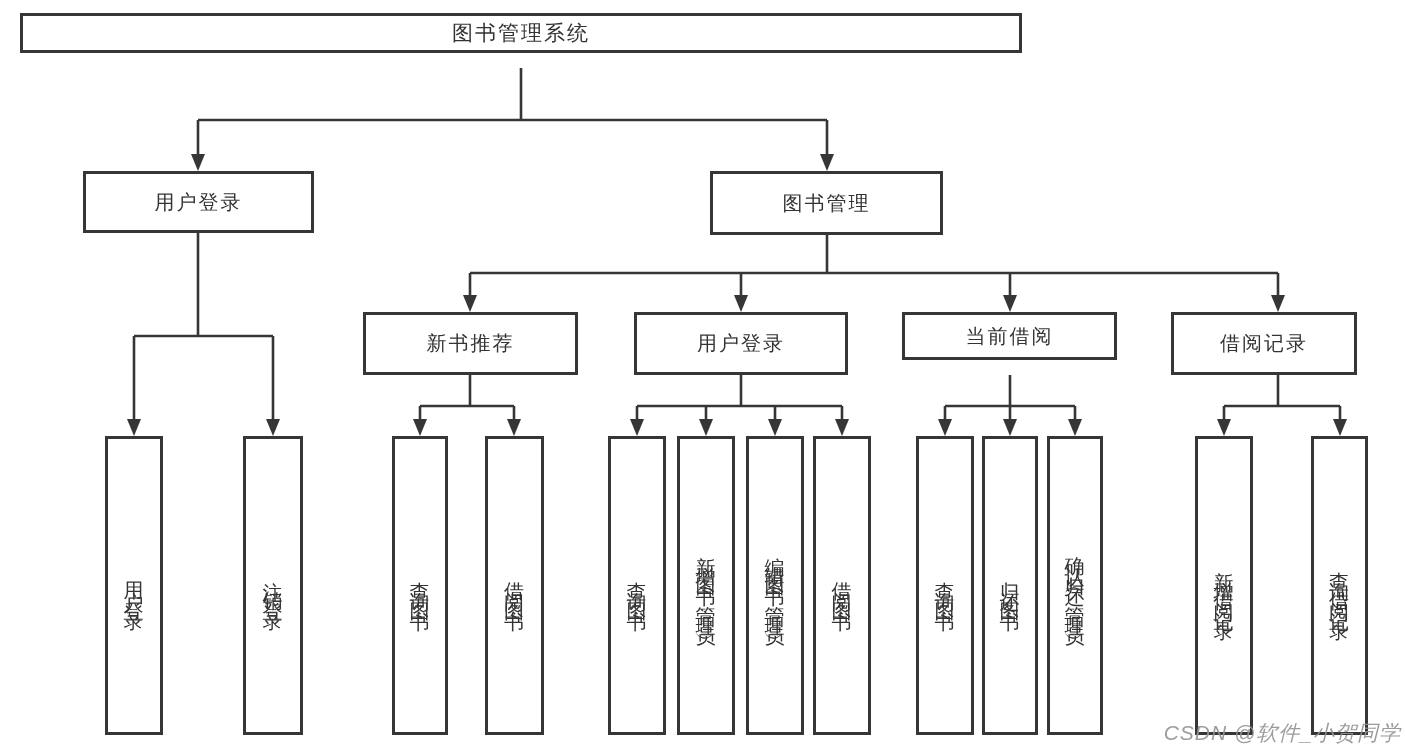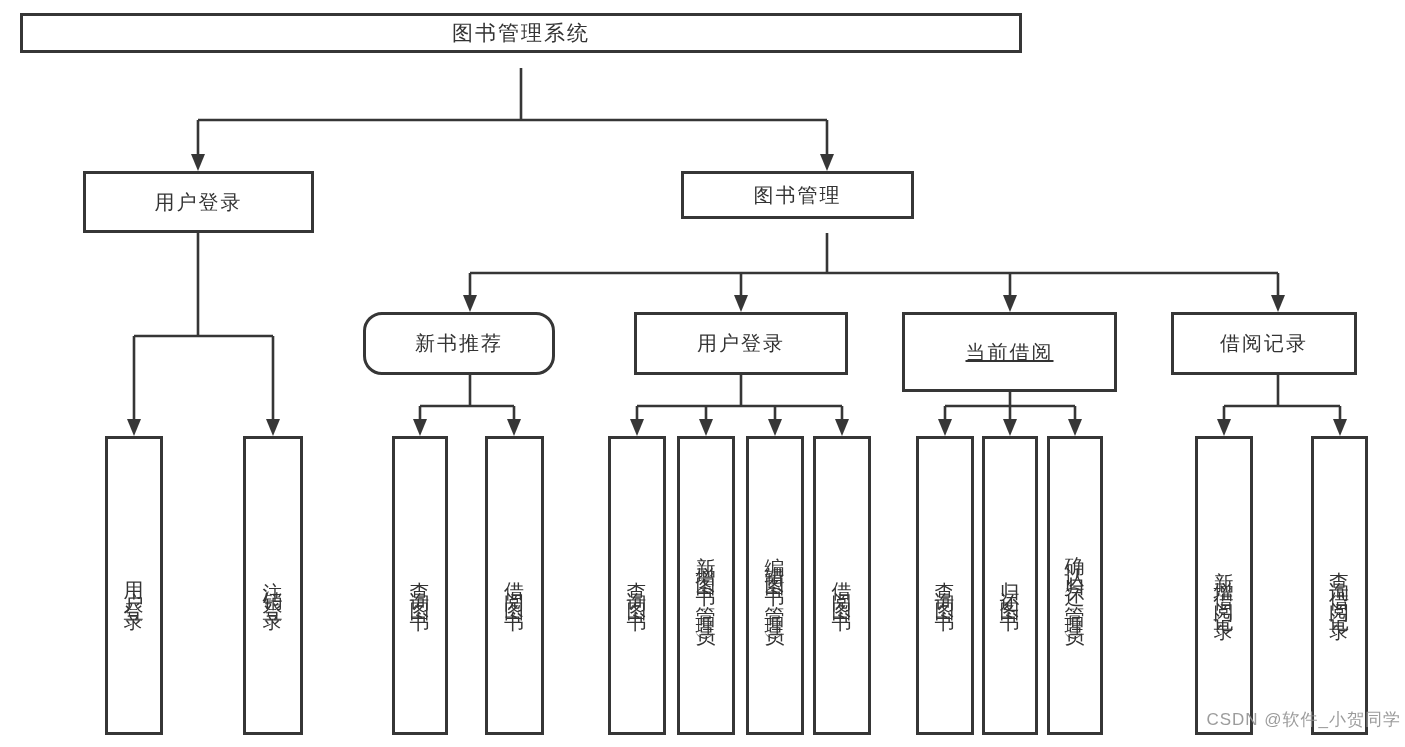--- a/index.html
+++ b/index.html
@@ -17,23 +17,24 @@
     display:flex;align-items:center;justify-content:center;
     font-size:20px;letter-spacing:2px;white-space:nowrap;
   }
   .root-node{font-size:21px;}
   .vnode .vtext{
     position:absolute;left:50%;top:50%;transform:translate(-50%,-50%);
     writing-mode:vertical-rl;text-orientation:mixed;
     font-size:20px;line-height:1;letter-spacing:10px;white-space:nowrap;
   }
   .watermark{
-    position:absolute;right:4px;bottom:16px;z-index:5;
-    font-size:17px;letter-spacing:1px;color:rgba(148,148,148,0.92);
+    position:absolute;right:4px;bottom:0;z-index:5;
+    font-size:21px;letter-spacing:1px;color:rgba(148,148,148,0.92);
     white-space:nowrap;
+    font-style:italic;
   }
   svg path{stroke:#363636;stroke-width:2.6;fill:none;}
   svg polygon{fill:#363636;stroke:none;}
 </style>
 </head>
 <body>
 
 <div class="canvas">
 
   <svg class="connector-layer" width="1405" height="747" viewBox="0 0 1405 747">
@@ -75,25 +76,25 @@
     <g>
       <path d="M1278,375 L1278,406 M1224,406 L1340,406 M1224,406 L1224,422 M1340,406 L1340,422"></path>
       <polygon points="1217,419 1231,419 1224,436"></polygon>
       <polygon points="1333,419 1347,419 1340,436"></polygon>
     </g>
   </svg>
 
   <div class="node hnode root-node" style="left:20px;top:13px;width:1002px;height:40px;">图书管理系统</div>
 
   <div class="node hnode" style="left:83px;top:171px;width:231px;height:62px;">用户登录</div>
-  <div class="node hnode" style="left:681px;top:171px;width:233px;height:48px;">图书管理</div>
+  <div class="node hnode" style="left:710px;top:171px;width:233px;height:64px;">图书管理</div>
 
-  <div class="node hnode" style="left:363px;top:312px;width:192px;height:63px;border-radius:19px;">新书推荐</div>
+  <div class="node hnode" style="left:363px;top:312px;width:215px;height:63px;">新书推荐</div>
   <div class="node hnode" style="left:634px;top:312px;width:214px;height:63px;">用户登录</div>
-  <div class="node hnode" style="left:902px;top:312px;width:215px;height:80px;text-decoration:underline;">当前借阅</div>
+  <div class="node hnode" style="left:902px;top:312px;width:215px;height:48px;">当前借阅</div>
   <div class="node hnode" style="left:1171px;top:312px;width:186px;height:63px;">借阅记录</div>
 
   <div class="node vnode" style="left:105px;top:436px;width:58px;height:299px;">
     <span class="vtext">用户登录</span>
   </div>
   <div class="node vnode" style="left:243px;top:436px;width:60px;height:299px;">
     <span class="vtext">注销登录</span>
   </div>
 
   <div class="node vnode" style="left:392px;top:436px;width:56px;height:299px;">

